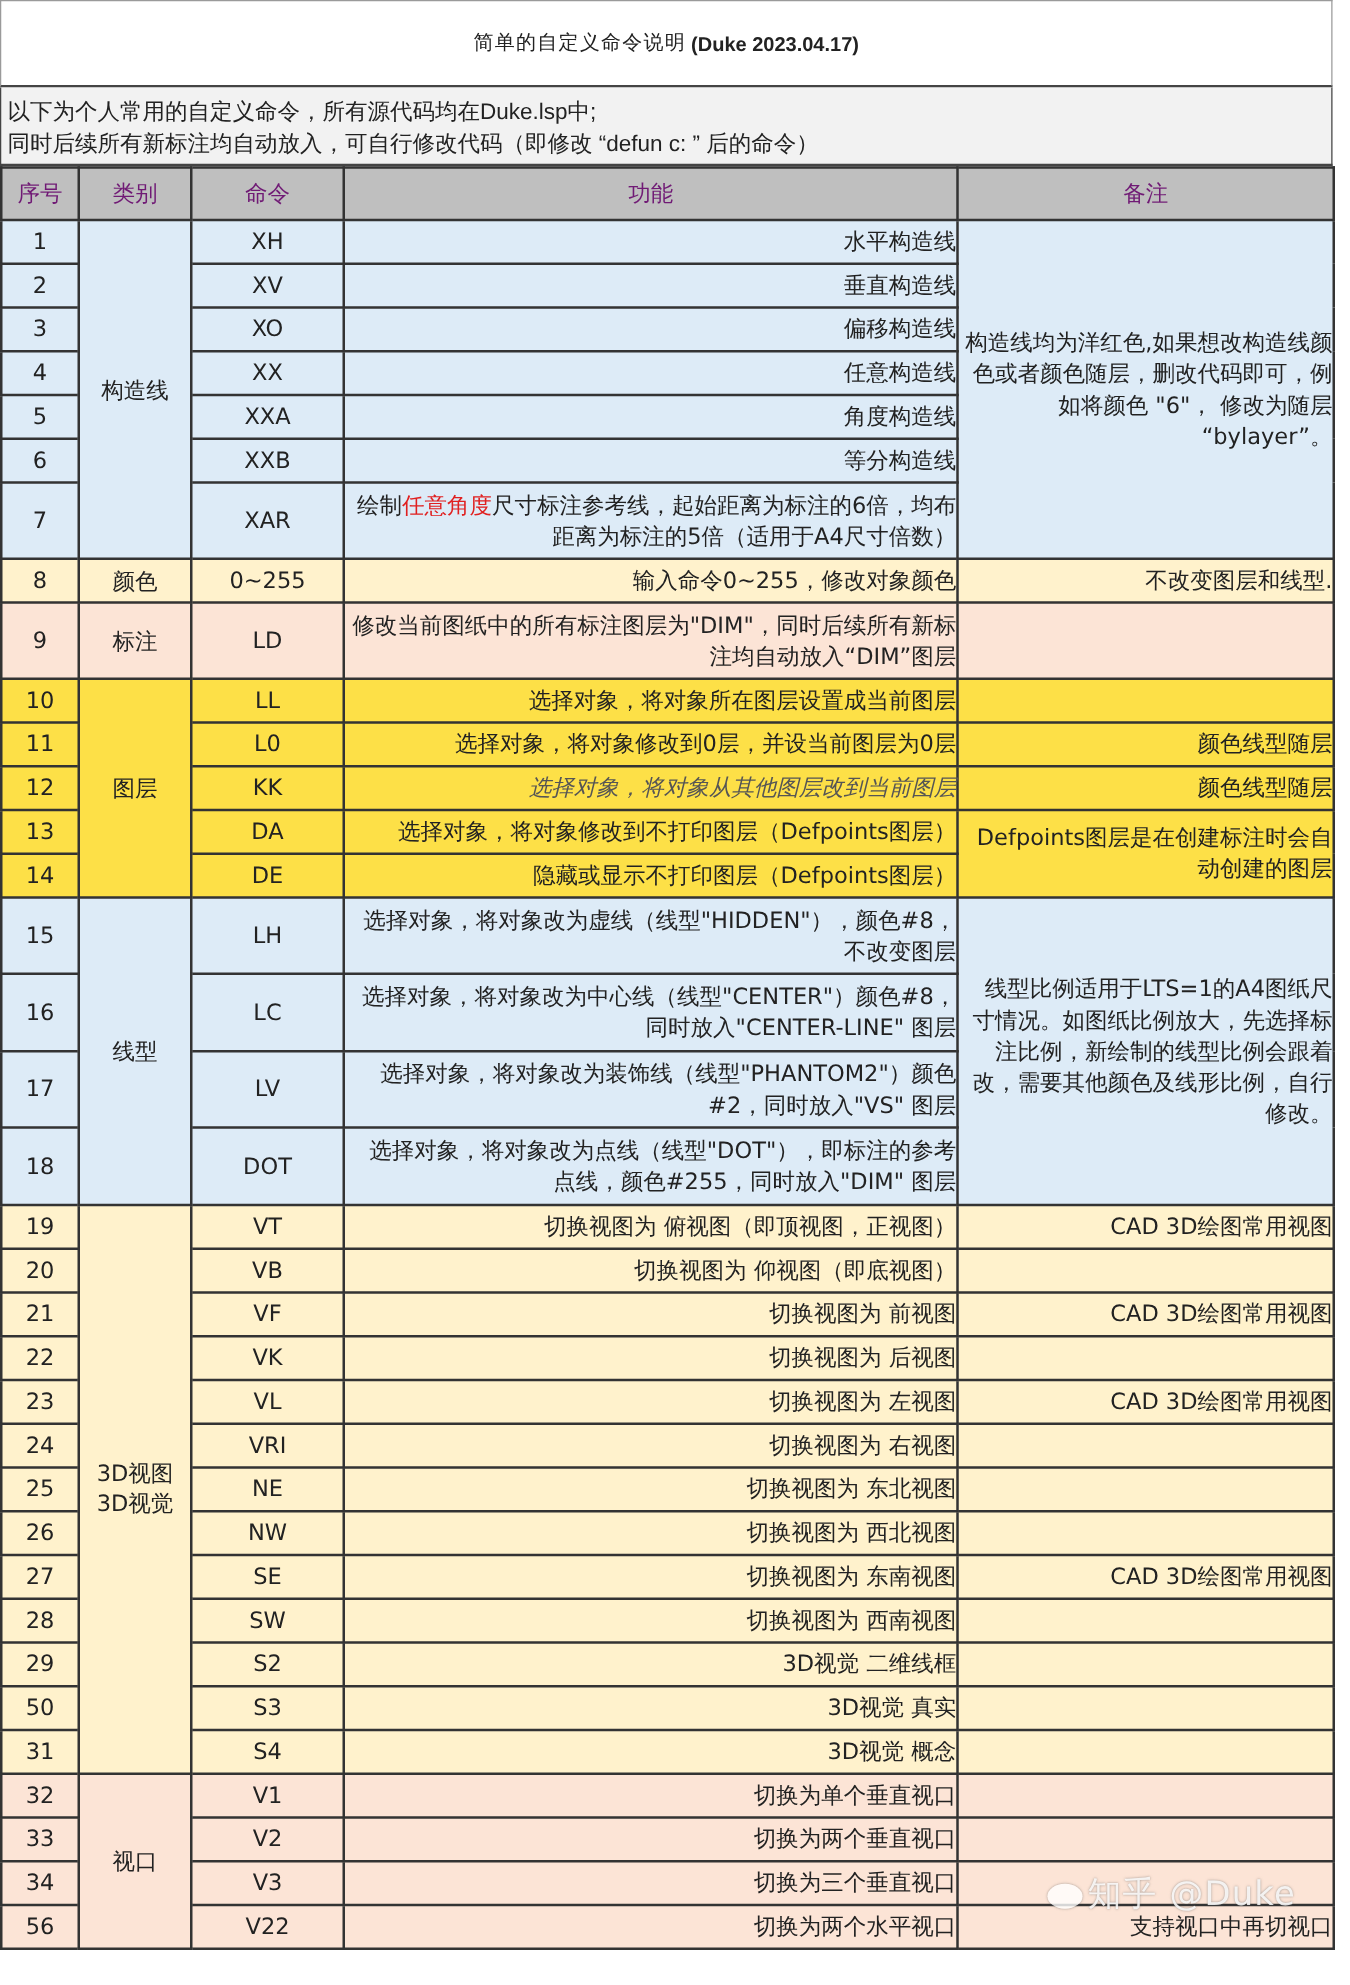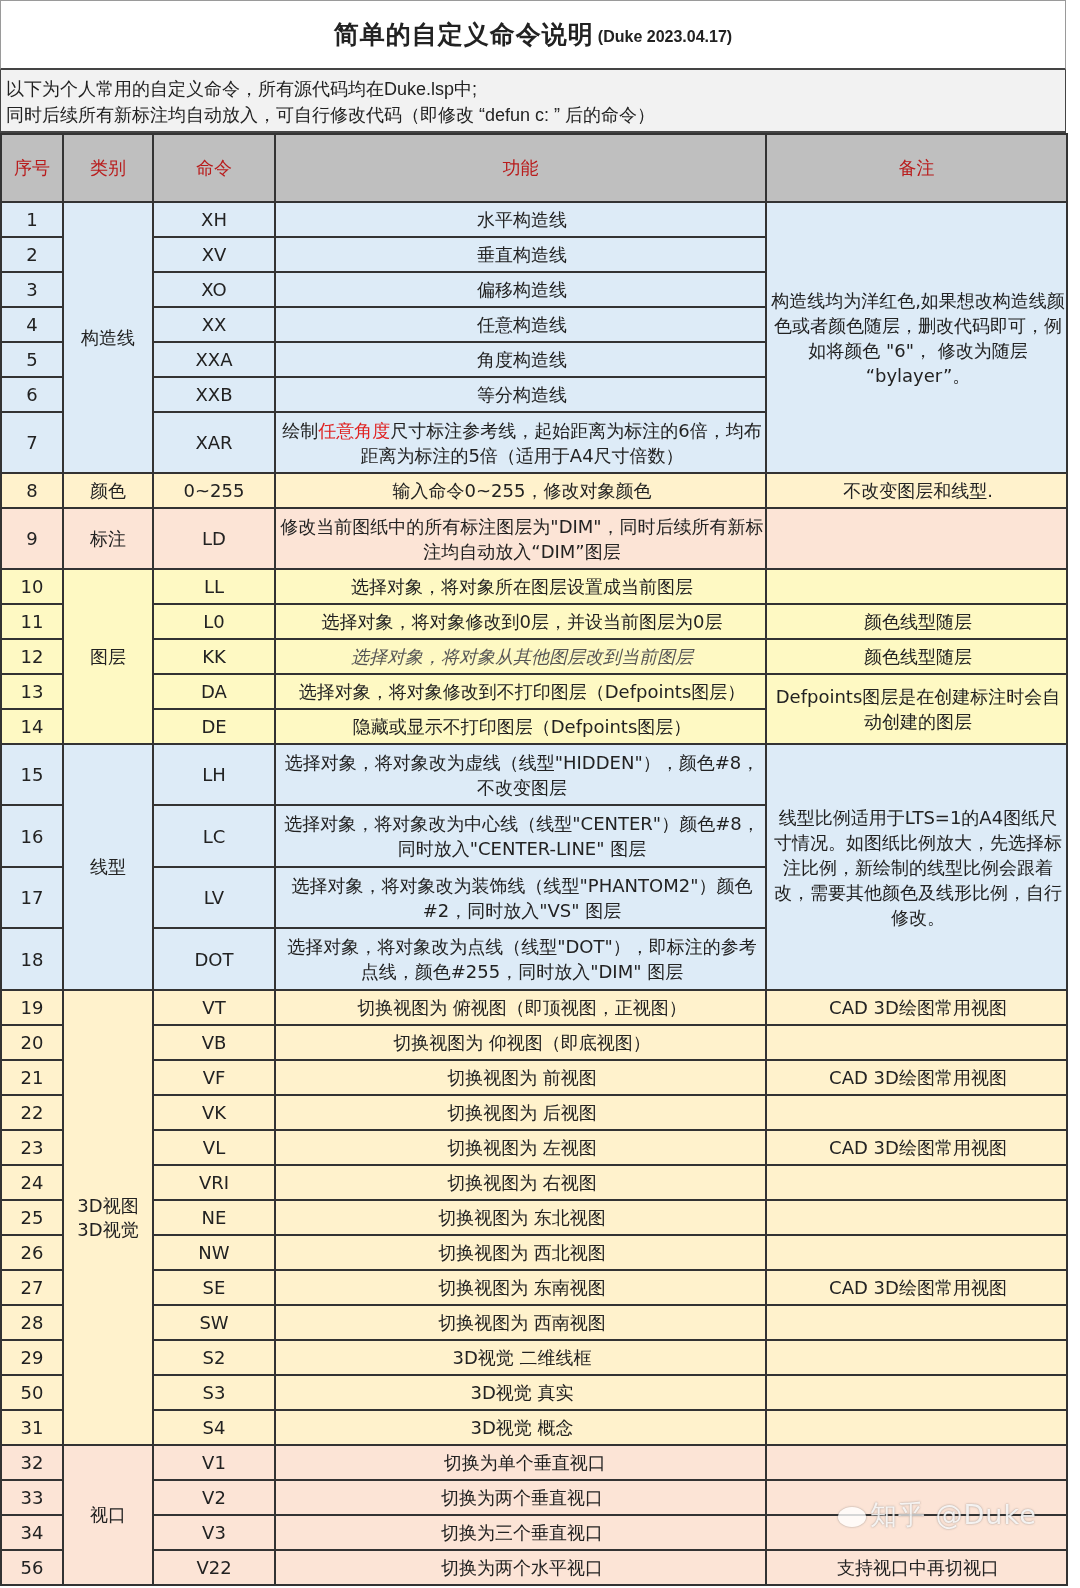--- a/index.html
+++ b/index.html
@@ -1,30 +1,30 @@
 <!DOCTYPE html>
 <html><head>
 <meta charset="utf-8">
 <style>
   html, body { margin:0; padding:0; background:#ffffff; }
   body { width:1080px; height:1588px; overflow:hidden; font-family:"DejaVu Sans", "Liberation Sans", sans-serif; color:#222; }
   .sheet { position:absolute; left:0; top:0; width:1066px; }
   .title-row { height:70px; border:1px solid #9a9a9a; border-bottom:2px solid #444; background:#fff; display:flex; align-items:center; justify-content:center; box-sizing:border-box; }
-  .title-main { font-size:25px; font-weight:bold; letter-spacing:1px; }
+  .title-main { font-size:16px; font-weight:normal; letter-spacing:1px; }
   .title-sub { font-size:16px; font-weight:bold; margin-left:4px; margin-top:4px; font-family:"Liberation Sans", sans-serif; }
   .intro { height:63px; background:#f2f2f2; border-left:1px solid #444; border-right:1px solid #444; border-bottom:2px solid #444; box-sizing:border-box; padding:6px 0 0 5px; font-size:18px; line-height:26px; font-family:"Liberation Sans", sans-serif; color:#222; }
   table { border-collapse:collapse; table-layout:fixed; width:1066px; }
   td, th { border:2px solid #333; box-sizing:border-box; font-weight:normal; font-size:18px; padding:0; }
-  th { background:#bfbfbf; height:68px; text-align:center; color:#b91c1c; }
+  th { background:#bfbfbf; height:42px; text-align:center; color:#701a75; }
   td.c { text-align:center; }
-  td.l { text-align:center; padding-left:3px; line-height:25px; }
+  td.l { text-align:right; padding-left:3px; line-height:25px; }
   .blue { background:#ddebf7; }
   .yellow { background:#fff2cc; }
   .pink { background:#fce4d6; }
-  .green { background:#fef9c3; }
+  .green { background:#fde047; }
   .gray-text { color:#555;font-style:italic; }
   .hl { color:#e02020; }
   .watermark { position:absolute; left:838px; top:1497px; font-size:27px; color:rgba(255,255,255,0.85); text-shadow:0 0 2px rgba(90,90,90,0.6); letter-spacing:1px; }
   .wm-icon { display:inline-block; width:28px; height:20px; border-radius:50%; background:rgba(255,255,255,0.8); box-shadow:0 0 2px rgba(90,90,90,0.6); margin-right:4px; vertical-align:middle; }
 </style>
 </head>
 <body>
 
 <div class="sheet">
   <div class="title-row">

